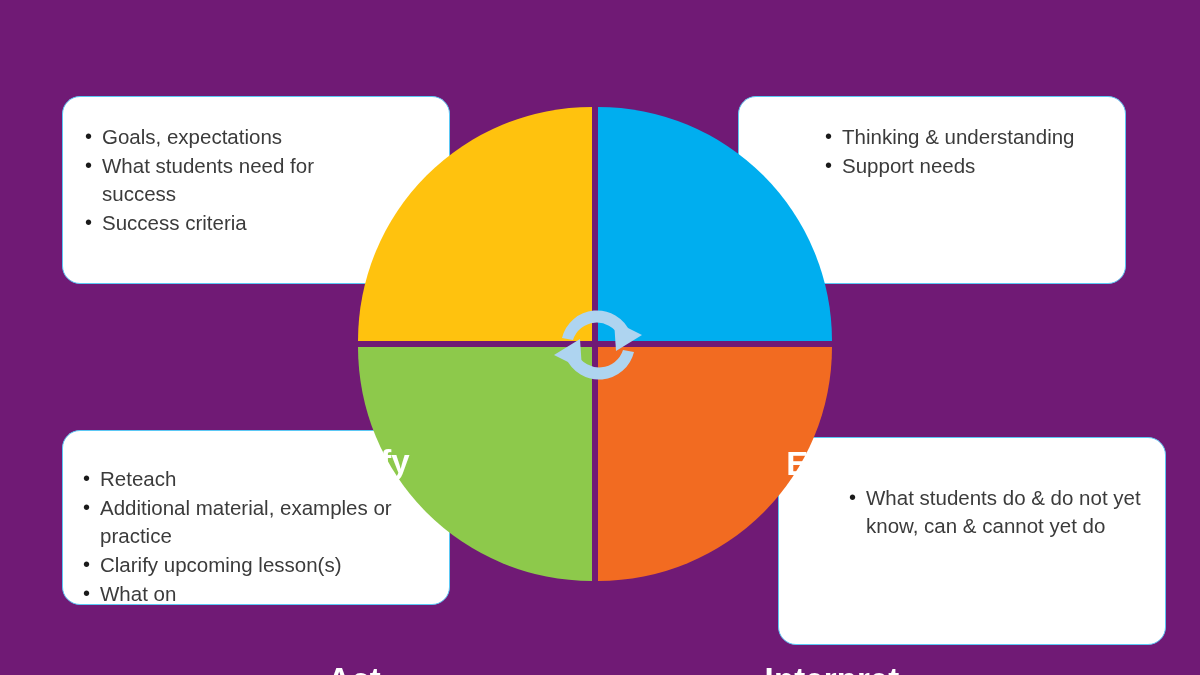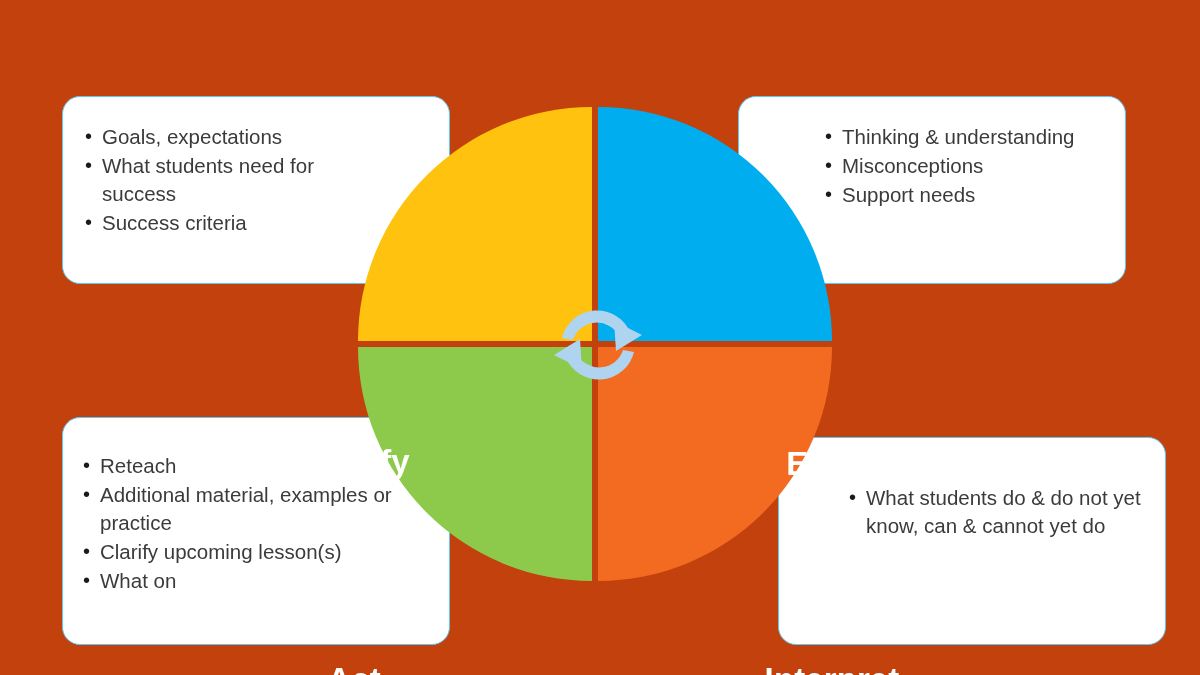--- a/index.html
+++ b/index.html
@@ -7,36 +7,36 @@
     padding: 0;
     background: #ffffff;
   }
   body {
     font-family: "Liberation Sans", sans-serif;
   }
   #canvas {
     position: relative;
     width: 1200px;
     height: 675px;
-    background: #c2410c;
+    background: #701a75;
     overflow: hidden;
   }
 
   
   .callout {
     position: absolute;
     box-sizing: border-box;
     background: #ffffff;
     border: 1.6px solid #5BC8F5;
     border-radius: 18px;
     z-index: 1;
   }
   .callout.tl { left: 62px;  top: 96px;  width: 388px; height: 188px; }
   .callout.tr { left: 738px; top: 96px;  width: 388px; height: 188px; }
-  .callout.bl { left: 62px;  top: 417px; width: 388px; height: 228px; }
+  .callout.bl { left: 62px;  top: 430px; width: 388px; height: 175px; }
   .callout.br { left: 778px; top: 437px; width: 388px; height: 208px; }
 
   .bullets {
     position: absolute;
     list-style: none;
     margin: 0;
     padding: 0;
     color: #3B3B3B;
     font-size: 20.5px;
     line-height: 28px;
@@ -128,21 +128,20 @@
     <ul class="bullets tl">
       <li>Goals, expectations</li>
       <li>What students need for success</li>
       <li>Success criteria</li>
     </ul>
   </div>
 
   <div class="callout tr">
     <ul class="bullets tr">
       <li>Thinking &amp; understanding</li>
-      <li>Misconceptions</li>
       <li>Support needs</li>
     </ul>
   </div>
 
   <div class="callout bl">
     <ul class="bullets bl">
       <li>Reteach</li>
       <li>Additional material, examples or practice</li>
       <li>Clarify upcoming lesson(s)</li>
       <li>What on</li>

